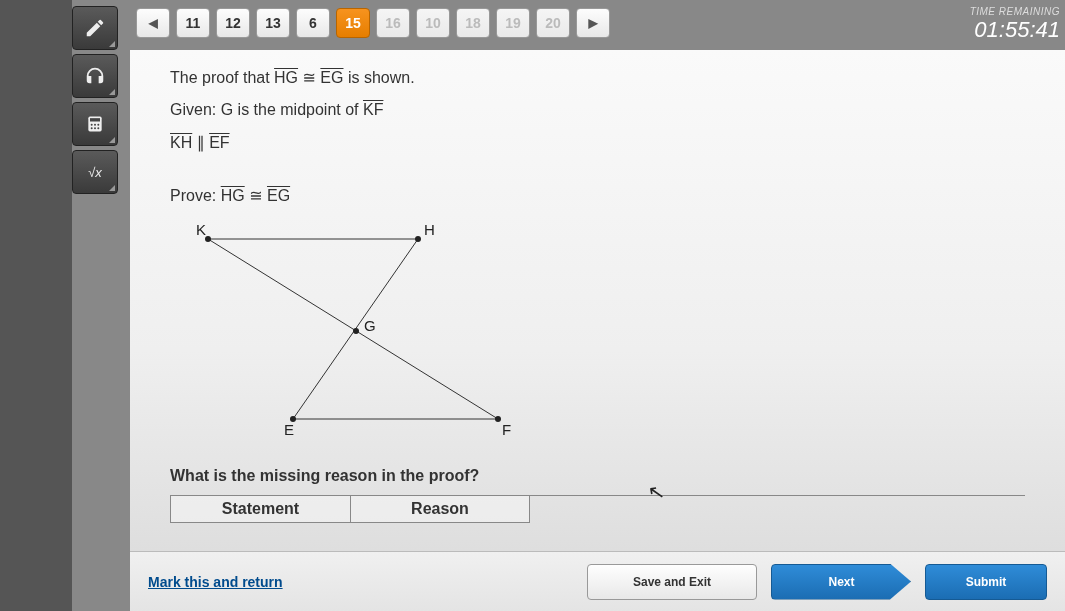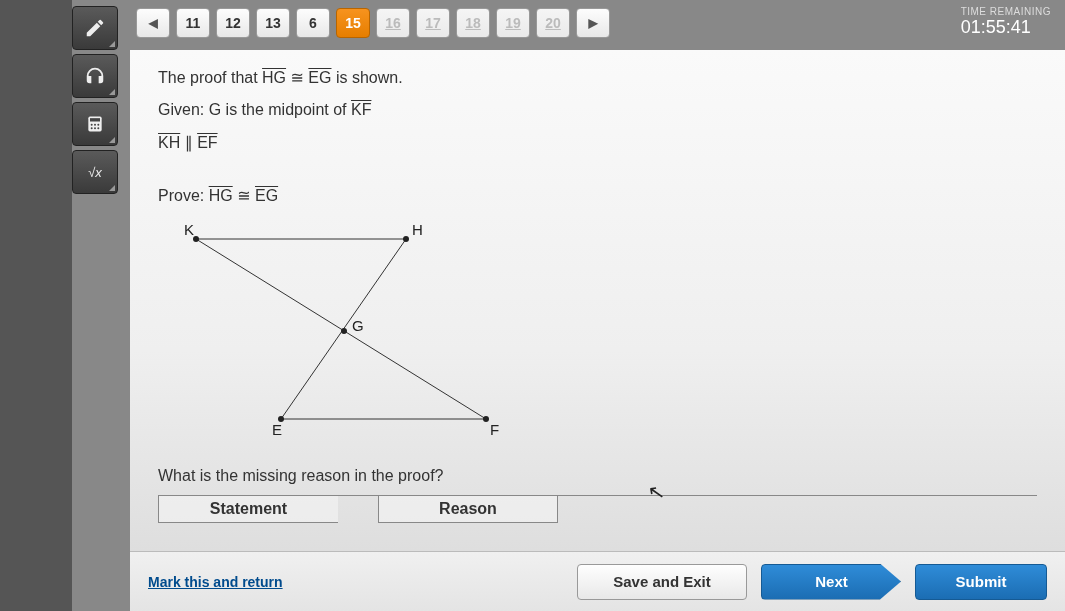--- a/index.html
+++ b/index.html
@@ -66,52 +66,52 @@
     }
     .nav-btn.active {
       background: linear-gradient(#f7931e, #e67e00);
       color: #fff;
       border-color: #b86500;
     }
     .nav-btn.disabled {
       color: #bbb;
       cursor: default;
       background: linear-gradient(#f5f5f5, #eaeaea);
-      text-decoration: underline;
     }
     .arrow-icon { font-size: 12px; color: #555; }
     .time-remaining {
       position: absolute;
-      right: 14px;
+      right: 5px;
       top: 6px;
-      color: #fff;
+      text-align: right;
+      color: #fff;
+      font-style: italic;
     }
     .time-label { font-size: 10px; letter-spacing: 0.5px; color: #ddd; }
-    .time-value { font-size: 18px; font-weight: normal; }
+    .time-value { font-size: 22px; font-weight: normal; }
     .content-area {
       position: absolute;
       left: 130px;
       top: 50px;
       right: 0;
       bottom: 60px;
       background: linear-gradient(180deg, #fafafa 0%, #efefef 60%, #dedede 100%);
-      padding: 18px 28px;
+      padding: 18px 40px;
       color: #333;
       overflow: hidden;
     }
     .proof-line { font-size: 16px; margin-bottom: 14px; }
     .overline { text-decoration: overline; }
     .diagram {
       margin: 8px 0 14px 8px;
     }
-    .question-text { font-size: 16px; margin-top: 12px; margin-bottom: 10px; }
+    .question-text { font-size: 16px; margin-top: 12px; margin-bottom: 10px; font-weight: bold; }
     .proof-table {
       display: flex;
       border-top: 1px solid #888;
-      gap: 40px;
     }
     .proof-table div {
       border: 1px solid #888;
       border-top: none;
       padding: 4px 10px;
       font-weight: bold;
       background: rgba(255,255,255,0.4);
       width: 180px;
       text-align: center;
     }
@@ -133,21 +133,21 @@
       text-decoration: underline;
       font-size: 14px;
       font-weight: bold;
       cursor: pointer;
     }
     .bottom-spacer { flex: 1; }
     .btn {
       height: 36px;
       padding: 0 22px;
       border-radius: 4px;
-      font-size: 15px;
+      font-size: 12px;
       font-weight: bold;
       cursor: pointer;
       border: 1px solid #999;
       margin-left: 14px;
       display: flex;
       align-items: center;
       justify-content: center;
     }
     .btn-save { background: linear-gradient(#fefefe,#e8e8e8); color: #333; width: 170px; }
     .btn-next {
@@ -157,21 +157,21 @@
       width: 140px;
       position: relative;
       clip-path: polygon(0 0, 85% 0, 100% 50%, 85% 100%, 0 100%);
       padding-right: 34px;
       padding-left: 35px;
     }
     .btn-submit {
       background: linear-gradient(#2f8cd8,#1b6db3);
       color: #fff;
       border-color: #155a94;
-      width: 132px;
+      width: 122px;
     }
     .overlay-dark {
       position: absolute;
       left:0; top:0; width:72px; height:611px;
       background: #555;
     }
     svg text { font-family: Arial; font-size: 15px; fill:#222; }
     .cursor-arrow {
       position:absolute;
       left:648px; top:480px;
@@ -215,21 +215,21 @@
 <div class="top-nav">
   <div class="nav-btn">
       <span class="arrow-icon">◀</span>
     </div>
   <div class="nav-btn">11</div>
   <div class="nav-btn">12</div>
   <div class="nav-btn">13</div>
   <div class="nav-btn">6</div>
   <div class="nav-btn active">15</div>
   <div class="nav-btn disabled">16</div>
-  <div class="nav-btn disabled">17</div>
+  <div class="nav-btn disabled">10</div>
   <div class="nav-btn disabled">18</div>
   <div class="nav-btn disabled">19</div>
   <div class="nav-btn disabled">20</div>
   <div class="nav-btn">
       <span class="arrow-icon">▶</span>
     </div>
 </div>
 
 <div class="time-remaining">
   <div class="time-label">TIME REMAINING</div>

